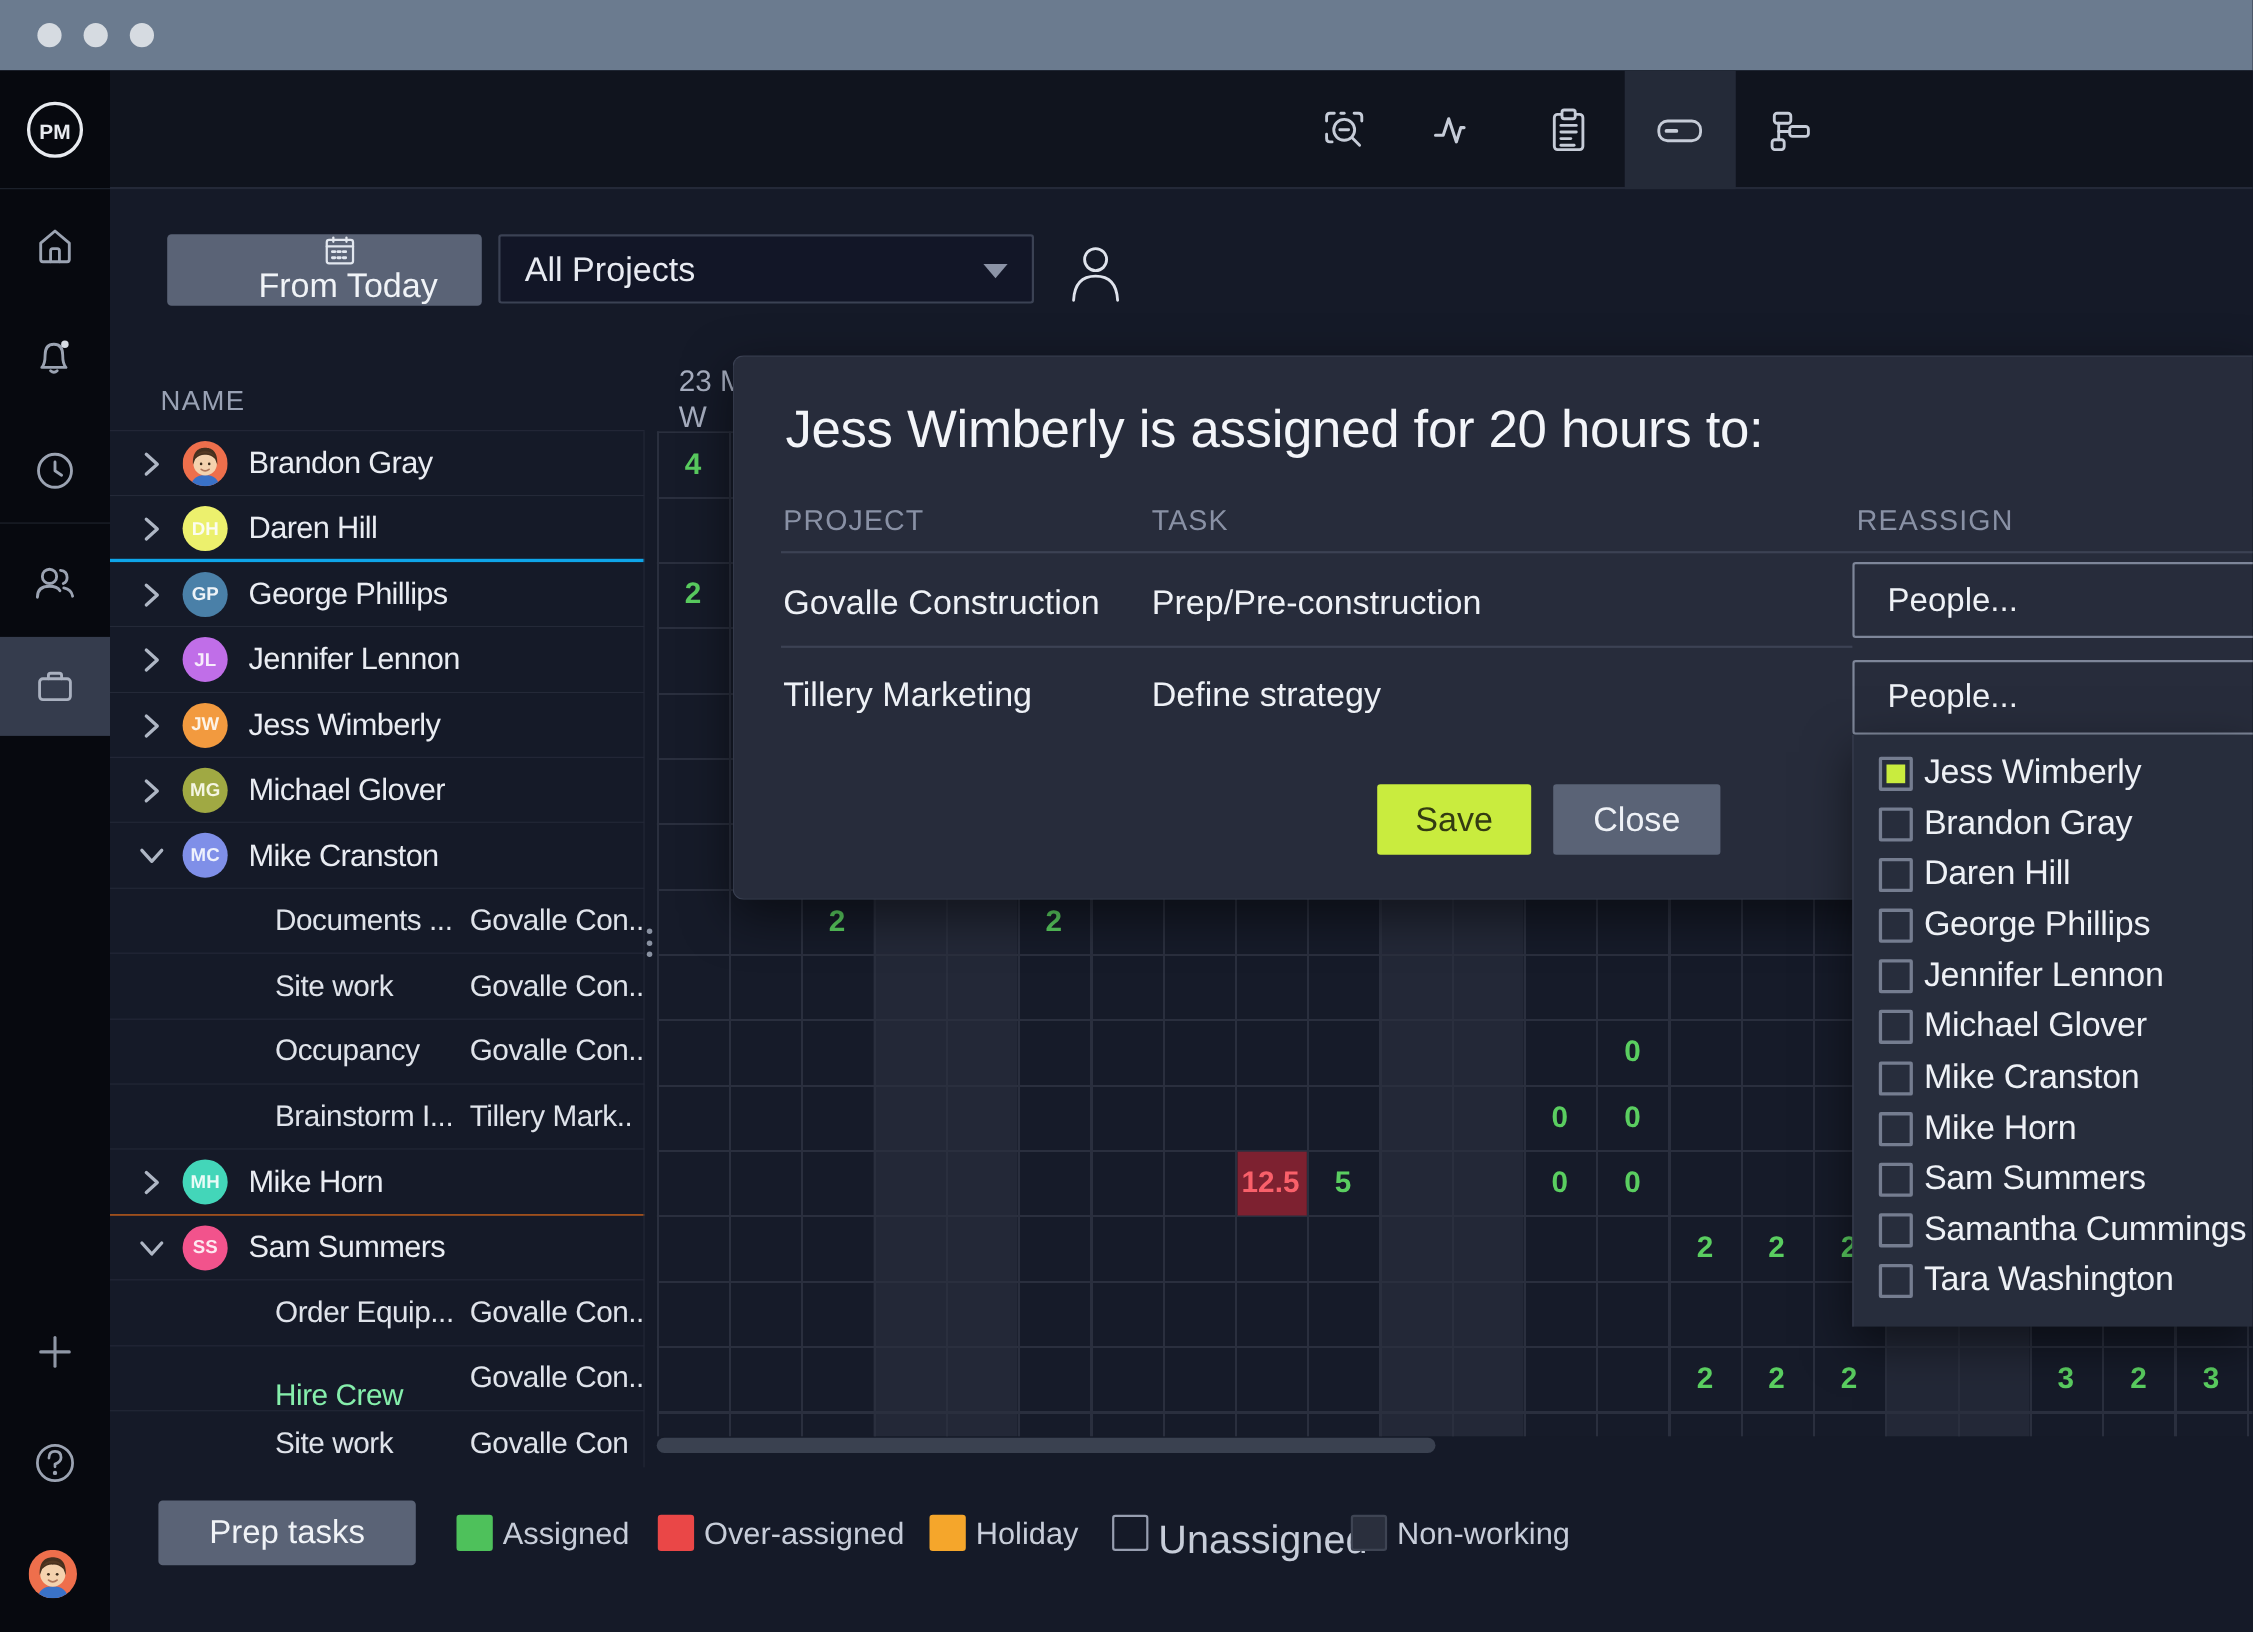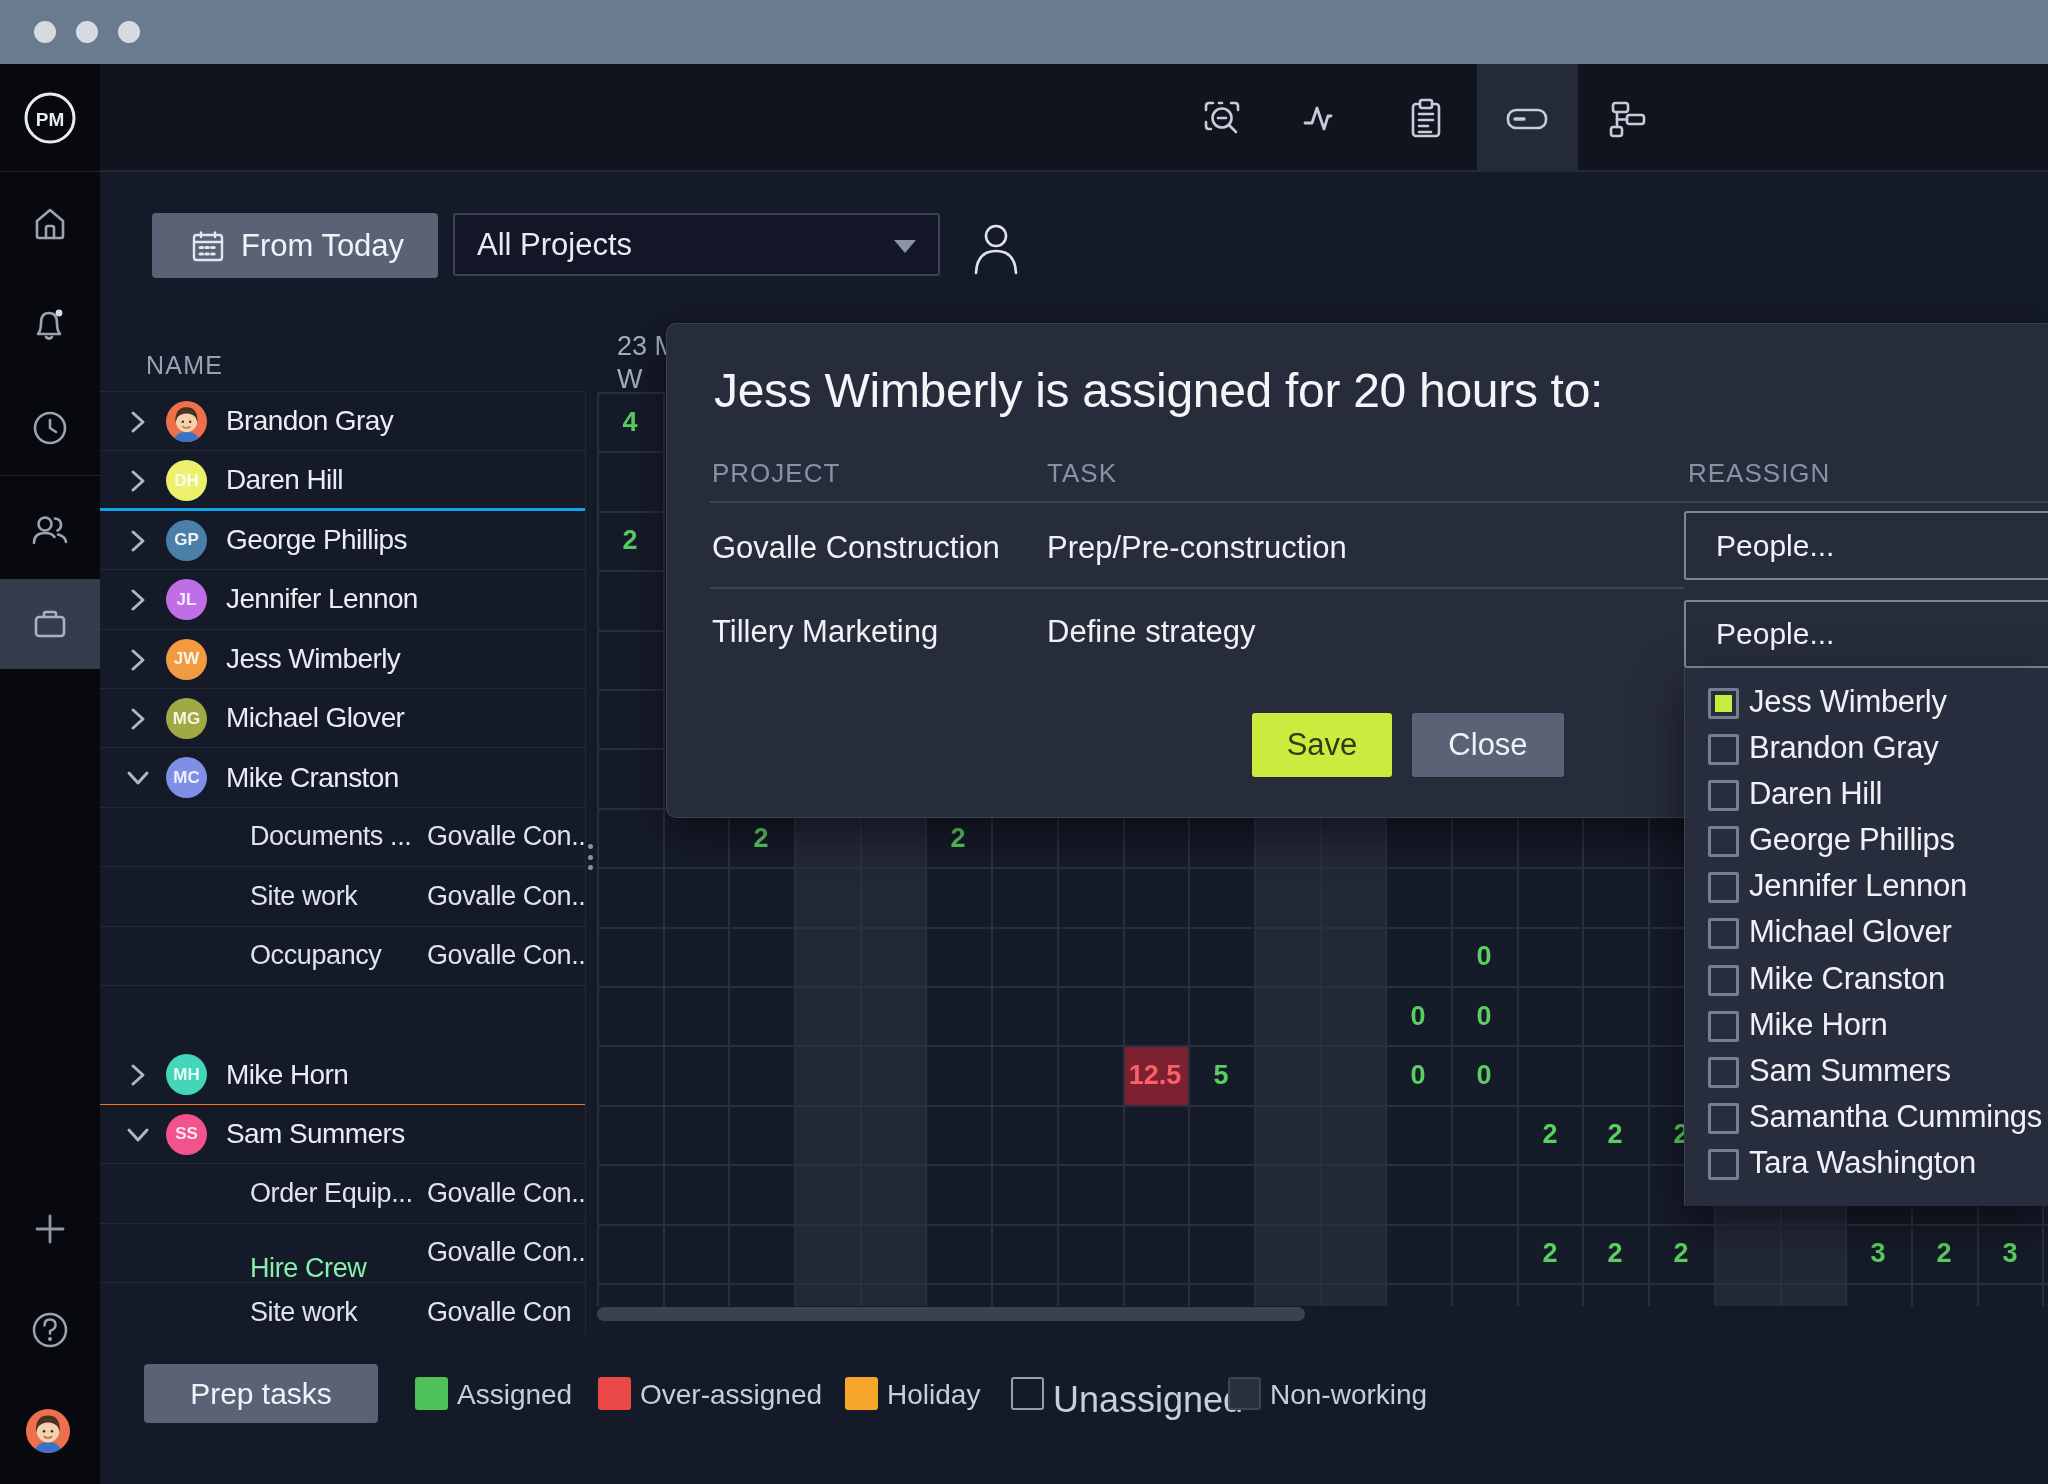--- a/index.html
+++ b/index.html
@@ -109,21 +109,21 @@
 <g clip-path="url(#c44)">
 <path d="M7 42 Q8 30 20 30 Q32 30 33 42 Z" fill="#3a72c8"></path>
 <circle cx="20" cy="20" r="10.4" fill="#f4d2ae"></circle>
 <path d="M9.2 21 C8.6 8.6 14.6 6 20 6 C25.4 6 31.4 8.6 30.8 21 L28.8 15.8 Q24.5 11.8 20 12.2 Q15.5 11.8 11.2 15.8 Z" fill="#46301e"></path>
 <path d="M10.8 14.5 Q14 8.8 20 8.8 Q26 8.8 29.2 14.5 L27 12.8 Q23.5 10.6 20 10.8 Q16.5 10.6 13 12.8 Z" fill="#553a24"></path>
 <circle cx="16.4" cy="20.2" r="1.15" fill="#3a2a1a"></circle>
 <circle cx="23.6" cy="20.2" r="1.15" fill="#3a2a1a"></circle>
 <path d="M16.5 25 Q20 27.8 23.5 25" stroke="#b0765a" stroke-width="1.5" fill="none" stroke-linecap="round"></path>
 </g>
     </svg></div>
-<div class="a flex" style="left:152px;top:213px;width:286px;height:65px;background:#5a6376;border-radius:4px;padding-left:39px;">
+<div class="a flex" style="left:152px;top:213px;width:286px;height:65px;background:#5a6376;border-radius:4px;padding-left:27px;flex-direction:column;">
     <svg width="34" height="34" viewBox="0 0 34 34" style="">
       <g fill="none" stroke-linecap="round" stroke-linejoin="round" stroke="#e2e7ef" stroke-width="2.4">
 <rect x="3" y="6" width="28" height="25" rx="2.5"></rect>
         <line x1="3" y1="13" x2="31" y2="13"></line>
 <line x1="10" y1="3.5" x2="10" y2="8"></line>
         <line x1="24" y1="3.5" x2="24" y2="8"></line>
 <line x1="9" y1="18.5" x2="25" y2="18.5" stroke-dasharray="2.6 3.2" stroke-width="3"></line>
 <line x1="9" y1="25" x2="25" y2="25" stroke-dasharray="2.6 3.2" stroke-width="3"></line>
 </g>
     </svg>
@@ -211,20 +211,24 @@
       <div style="position:absolute;left:150px;top:0;height:100%;display:flex;align-items:center;font-size:27px;letter-spacing:-0.4px;color:#dfe3ea;white-space:nowrap;">Documents ...</div>
       <div style="position:absolute;left:327px;top:0;height:100%;display:flex;align-items:center;font-size:27px;letter-spacing:-0.4px;color:#dfe3ea;white-space:nowrap;">Govalle Con...</div>
     </div>
     <div style="position:absolute;left:0;top:475.2px;width:486px;height:59.4px;border-bottom:1px solid #242938;">
       <div style="position:absolute;left:150px;top:0;height:100%;display:flex;align-items:center;font-size:27px;letter-spacing:-0.4px;color:#dfe3ea;white-space:nowrap;">Site work</div>
       <div style="position:absolute;left:327px;top:0;height:100%;display:flex;align-items:center;font-size:27px;letter-spacing:-0.4px;color:#dfe3ea;white-space:nowrap;">Govalle Con..</div>
     </div>
     <div style="position:absolute;left:0;top:534.6px;width:486px;height:59.4px;border-bottom:1px solid #242938;">
       <div style="position:absolute;left:150px;top:0;height:100%;display:flex;align-items:center;font-size:27px;letter-spacing:-0.4px;color:#dfe3ea;white-space:nowrap;">Occupancy</div>
       <div style="position:absolute;left:327px;top:0;height:100%;display:flex;align-items:center;font-size:27px;letter-spacing:-0.4px;color:#dfe3ea;white-space:nowrap;">Govalle Con..</div>
+    </div>
+    <div style="position:absolute;left:0;top:594.0px;width:486px;height:59.4px;border-bottom:1px solid #242938;">
+      <div style="position:absolute;left:150px;top:0;height:100%;display:flex;align-items:center;font-size:27px;letter-spacing:-0.4px;color:#dfe3ea;white-space:nowrap;">Brainstorm I...</div>
+      <div style="position:absolute;left:327px;top:0;height:100%;display:flex;align-items:center;font-size:27px;letter-spacing:-0.4px;color:#dfe3ea;white-space:nowrap;">Tillery Mark..</div>
     </div>
     <div style="position:absolute;left:0;top:653.4px;width:499px;height:59.4px;border-bottom:1px solid #f97316;">
       <div style="position:absolute;left:28px;top:17px;"><svg width="20" height="26" viewBox="0 0 20 26" style="">
           <polyline points="5,4 15,13 5,22" fill="none" stroke-linecap="round" stroke-linejoin="round" stroke="#aeb6c4" stroke-width="3"></polyline>
         </svg></div>
       <div style="position:absolute;left:66px;top:9px;width:41px;height:41px;border-radius:50%;background:#43d6b9;color:#e8fbf7;font-size:17px;font-weight:700;display:flex;align-items:center;justify-content:center;">MH</div>
       <div style="position:absolute;left:126px;top:0;height:100%;display:flex;align-items:center;font-size:28px;letter-spacing:-0.6px;color:#e9ecf2;">Mike Horn</div>
     </div>
     <div style="position:absolute;left:0;top:712.8px;width:486px;height:59.4px;border-bottom:1px solid #242938;">
       <div style="position:absolute;left:25px;top:20px;"><svg width="26" height="20" viewBox="0 0 26 20" style="">

